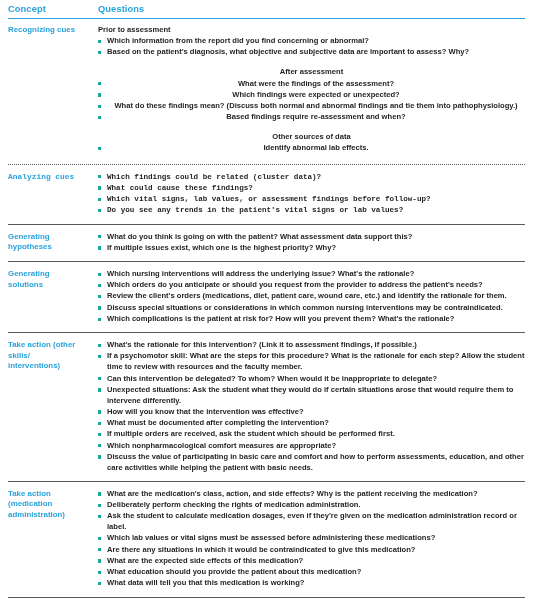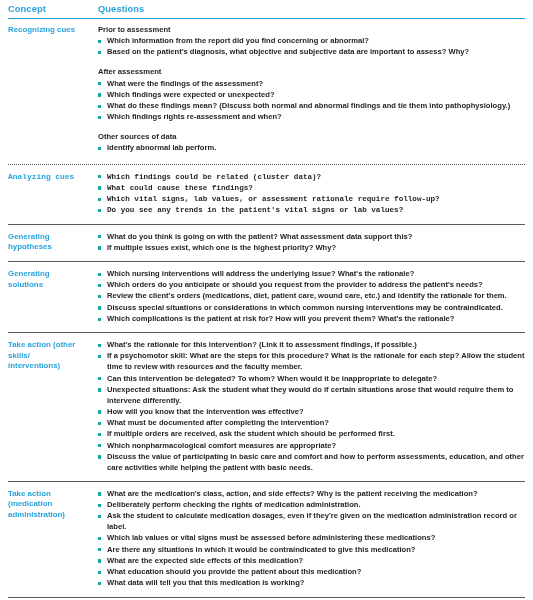--- a/index.html
+++ b/index.html
@@ -65,21 +65,21 @@
   .concept-label {
     font-size: 7.9px;
     font-weight: bold;
     color: #29a3dc;
     line-height: 1.33;
     padding-right: 4px;
   }
 
   td.qcell { padding-left: 10px !important; }
 
-  .group + .group { margin-top: 9px; }
+  .group + .group { margin-top: 9px; text-align: center; }
 
   .group-title {
     font-size: 7.6px;
     font-weight: bold;
     color: #231f20;
     line-height: 1.35;
     margin-bottom: 1px;
   }
 
   ul.qlist {
@@ -146,46 +146,46 @@
                 <li><span class="bullet"></span><span>Which information from the report did you find concerning or abnormal?</span></li>
                 <li><span class="bullet"></span><span>Based on the patient's diagnosis, what objective and subjective data are important to assess? Why?</span></li>
               </ul>
             </div>
             <div class="group">
               <div class="group-title">After assessment</div>
               <ul class="qlist">
                 <li><span class="bullet"></span><span>What were the findings of the assessment?</span></li>
                 <li><span class="bullet"></span><span>Which findings were expected or unexpected?</span></li>
                 <li><span class="bullet"></span><span>What do these findings mean? (Discuss both normal and abnormal findings and tie them into pathophysiology.)</span></li>
-                <li><span class="bullet"></span><span>Which findings rights re-assessment and when?</span></li>
+                <li><span class="bullet"></span><span>Based findings require re-assessment and when?</span></li>
               </ul>
             </div>
             <div class="group">
               <div class="group-title">Other sources of data</div>
               <ul class="qlist">
-                <li><span class="bullet"></span><span>Identify abnormal lab perform.</span></li>
+                <li><span class="bullet"></span><span>Identify abnormal lab effects.</span></li>
               </ul>
             </div>
           </td>
         </tr>
         <tr class="rule-row">
           <td colspan="2">
             <hr class="dotted-rule">
           </td>
         </tr>
         <tr class="section dotted">
           <td>
             <div class="concept-label">Analyzing cues</div>
           </td>
           <td class="qcell">
             <div class="group">
               <ul class="qlist">
                 <li><span class="bullet"></span><span>Which findings could be related (cluster data)?</span></li>
                 <li><span class="bullet"></span><span>What could cause these findings?</span></li>
-                <li><span class="bullet"></span><span>Which vital signs, lab values, or assessment rationale require follow-up?</span></li>
+                <li><span class="bullet"></span><span>Which vital signs, lab values, or assessment findings before follow-up?</span></li>
                 <li><span class="bullet"></span><span>Do you see any trends in the patient's vital signs or lab values?</span></li>
               </ul>
             </div>
           </td>
         </tr>
         <tr class="section">
           <td>
             <div class="concept-label">Generating hypotheses</div>
           </td>
           <td class="qcell">

